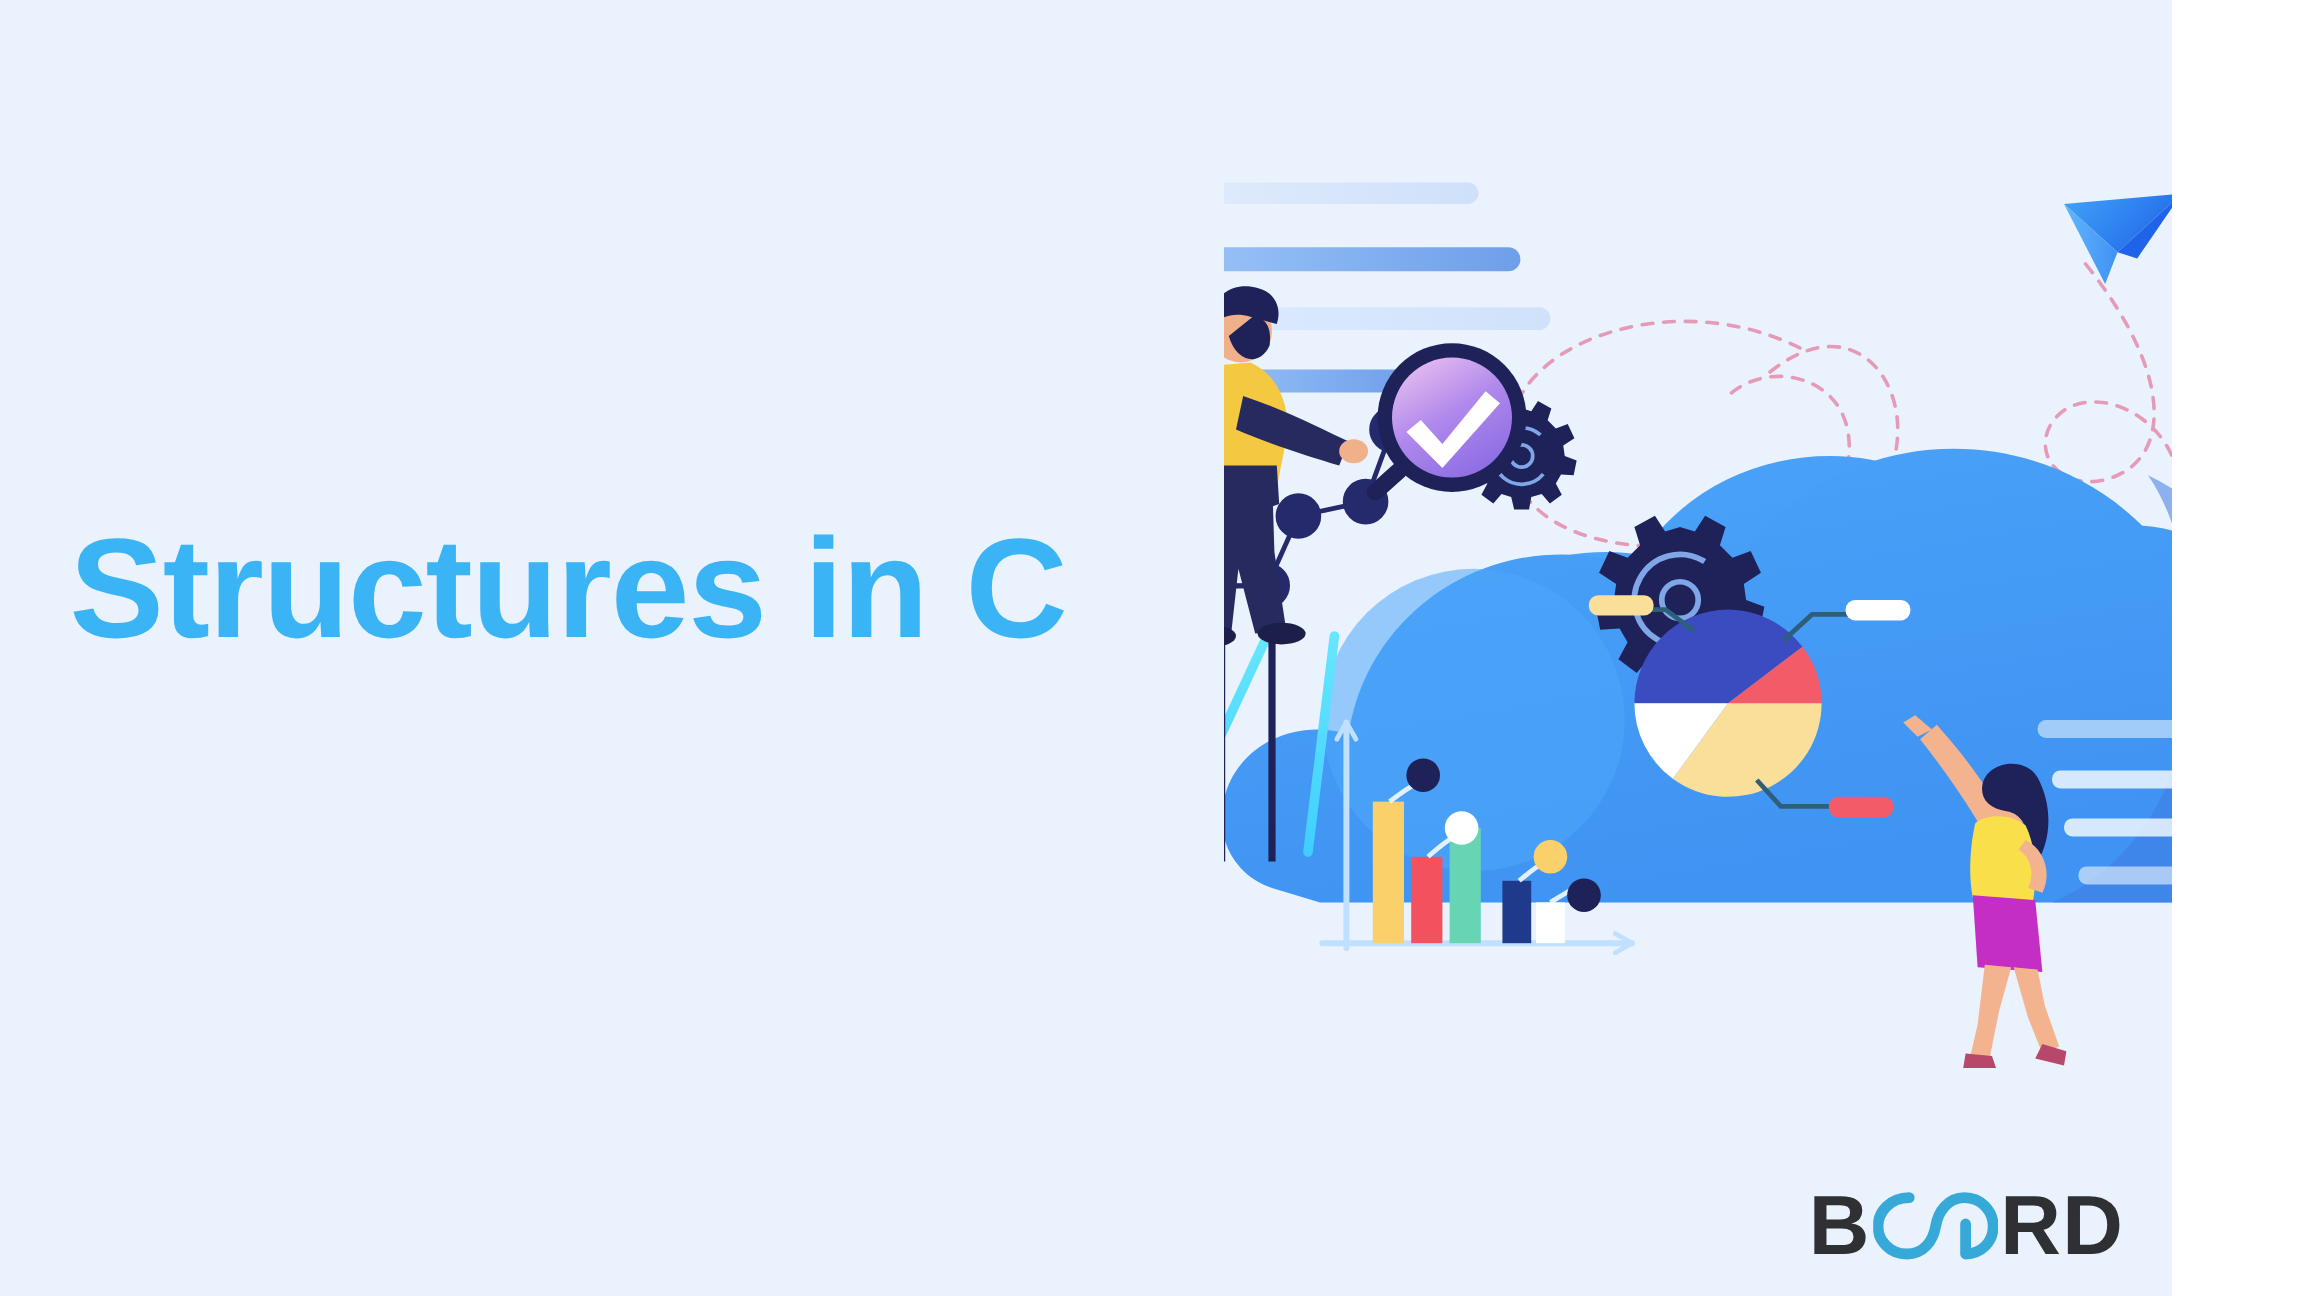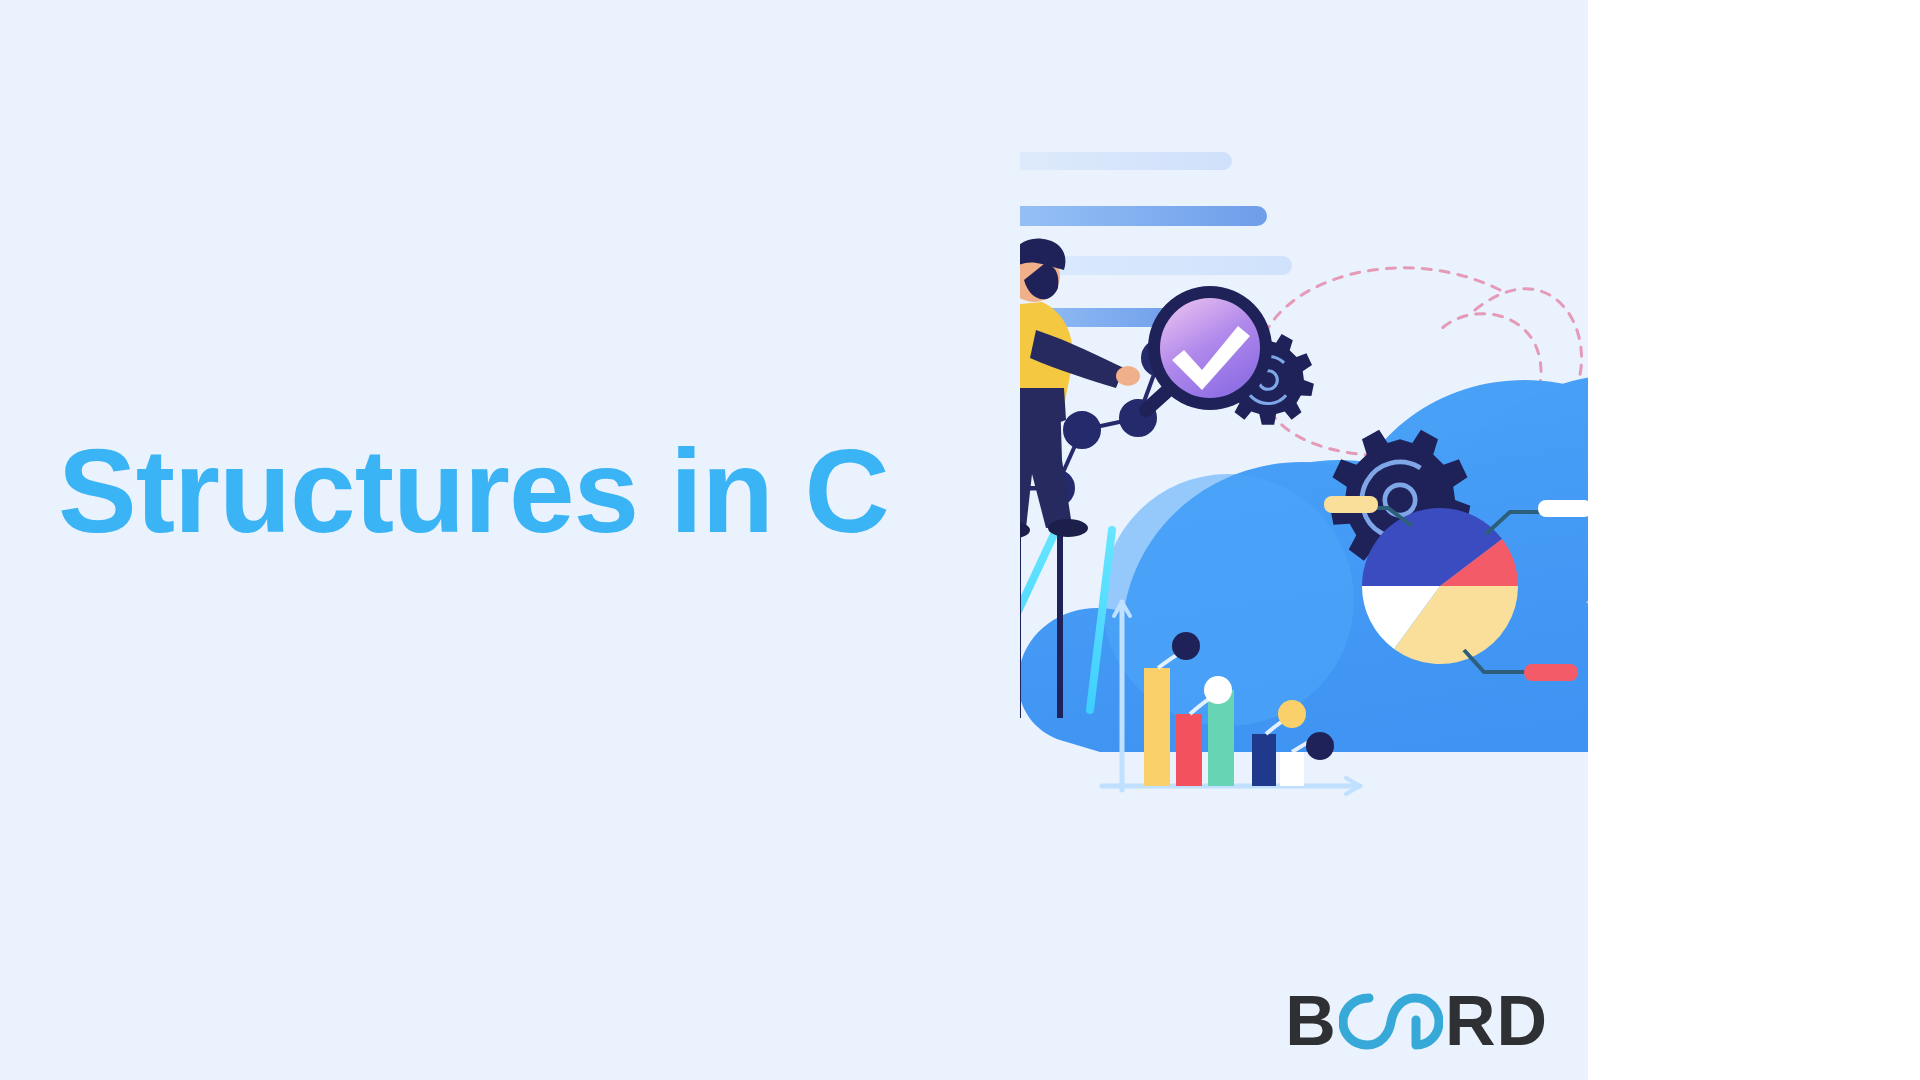--- a/index.html
+++ b/index.html
@@ -2,21 +2,21 @@
 <html><head>
 <meta charset="utf-8">
 <style>
   html, body {
     margin: 0;
     padding: 0;
     background: #ffffff;
   }
   #banner {
     position: relative;
-    width: 1588px;
+    width: 1810px;
     height: 1080px;
     background: #eaf2fd;
     overflow: hidden;
     font-family: "Liberation Sans", sans-serif;
   }
 
   
   #page-title {
     position: absolute;
     left: 58px;

